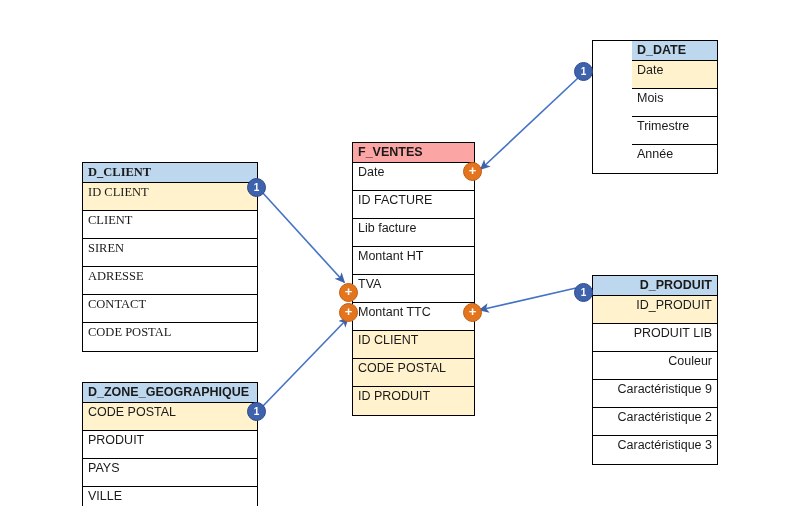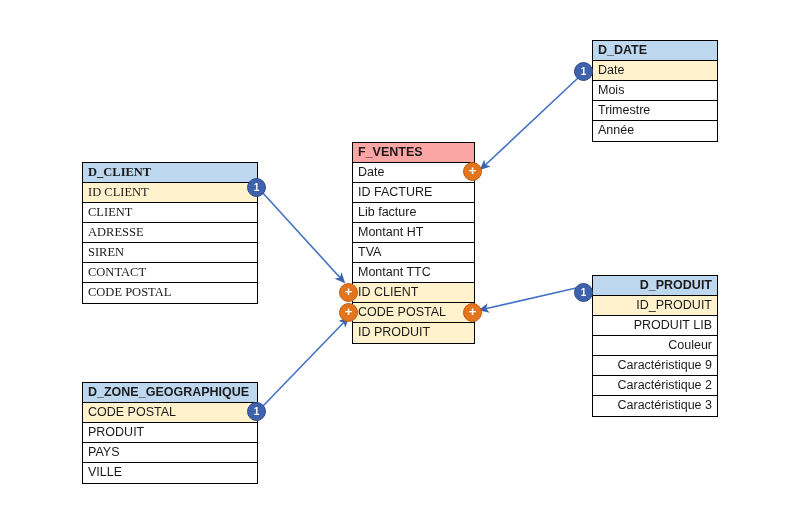--- a/index.html
+++ b/index.html
@@ -38,21 +38,21 @@
     font-weight: bold;
     color: #1a1a1a;
     border-bottom: 1px solid #000000;
     white-space: nowrap;
     overflow: hidden;
   }
   .t-header.dim { background: #bdd7ee; }
   .t-header.fact { background: #fca5a5; }
   .t-row {
     box-sizing: border-box;
-    height: 20px;
+    height: 28px;
     line-height: 19px;
     padding: 0 5px;
     font-size: 12.5px;
     color: #1a1a1a;
     background: #ffffff;
     border-bottom: 1px solid #000000;
     white-space: nowrap;
     overflow: hidden;
   }
   .t-row.key { background: #fff2cc; }
@@ -98,22 +98,22 @@
         <line x1="263" y1="406" x2="348" y2="318" stroke="#4472c4" stroke-width="1.6" marker-end="url(#arrow)"></line>
         <line x1="576" y1="288" x2="480" y2="310" stroke="#4472c4" stroke-width="1.6" marker-end="url(#arrow)"></line>
       </g>
   </svg>
 
   <div id="tables-layer">
       <div class="table" style="left: 82px; top: 162px; width: 176px; font-family: Liberation Serif, serif;">
         <div class="t-header dim">D_CLIENT</div>
         <div class="t-row key">ID CLIENT</div>
         <div class="t-row">CLIENT</div>
+        <div class="t-row">SIREN</div>
         <div class="t-row">ADRESSE</div>
-        <div class="t-row">SIREN</div>
         <div class="t-row">CONTACT</div>
         <div class="t-row last">CODE POSTAL</div>
       </div>
       <div class="table" style="left: 82px; top: 382px; width: 176px;">
         <div class="t-header dim">D_ZONE_GEOGRAPHIQUE</div>
         <div class="t-row key">CODE POSTAL</div>
         <div class="t-row">PRODUIT</div>
         <div class="t-row">PAYS</div>
         <div class="t-row last">VILLE</div>
       </div>
@@ -122,21 +122,21 @@
         <div class="t-row">Date</div>
         <div class="t-row">ID FACTURE</div>
         <div class="t-row">Lib facture</div>
         <div class="t-row">Montant HT</div>
         <div class="t-row">TVA</div>
         <div class="t-row">Montant TTC</div>
         <div class="t-row key">ID CLIENT</div>
         <div class="t-row key">CODE POSTAL</div>
         <div class="t-row key last">ID PRODUIT</div>
       </div>
-      <div class="table" style="left: 592px; top: 40px; width: 126px;">
+      <div class="table" style="left: 592px; top: 40px; width: 126px; padding-left: 39px;">
         <div class="t-header dim">D_DATE</div>
         <div class="t-row key">Date</div>
         <div class="t-row">Mois</div>
         <div class="t-row">Trimestre</div>
         <div class="t-row last">Année</div>
       </div>
       <div class="table" style="left: 592px; top: 275px; width: 126px; text-align: right;">
         <div class="t-header dim">D_PRODUIT</div>
         <div class="t-row key">ID_PRODUIT</div>
         <div class="t-row">PRODUIT LIB</div>

